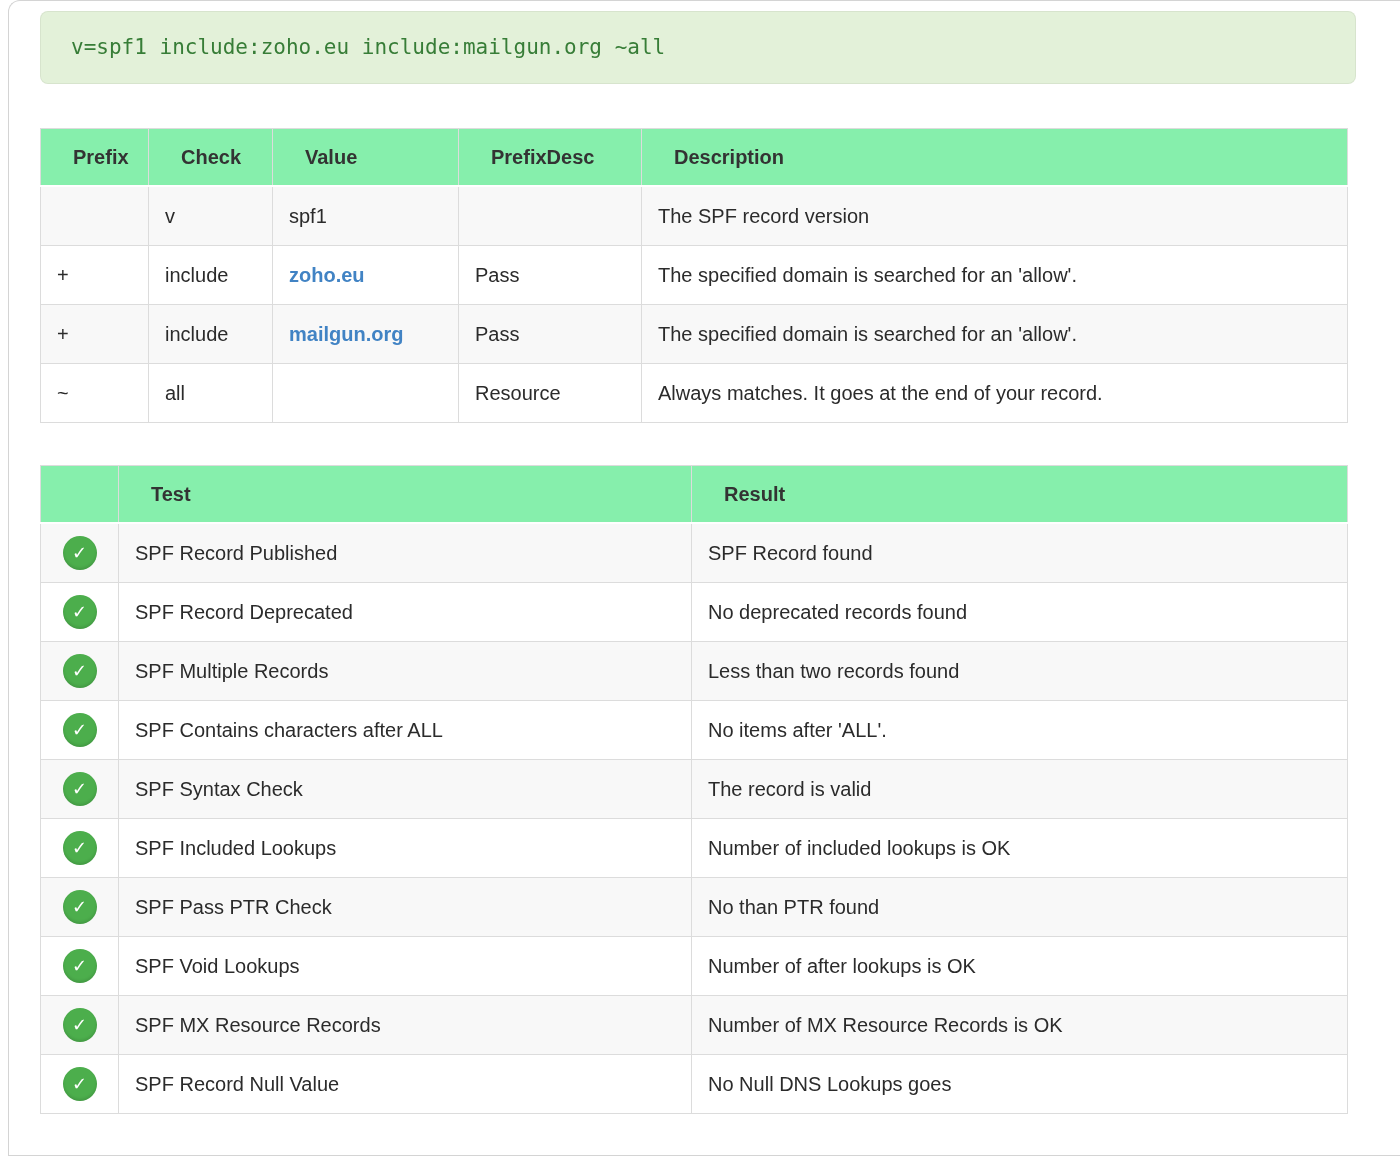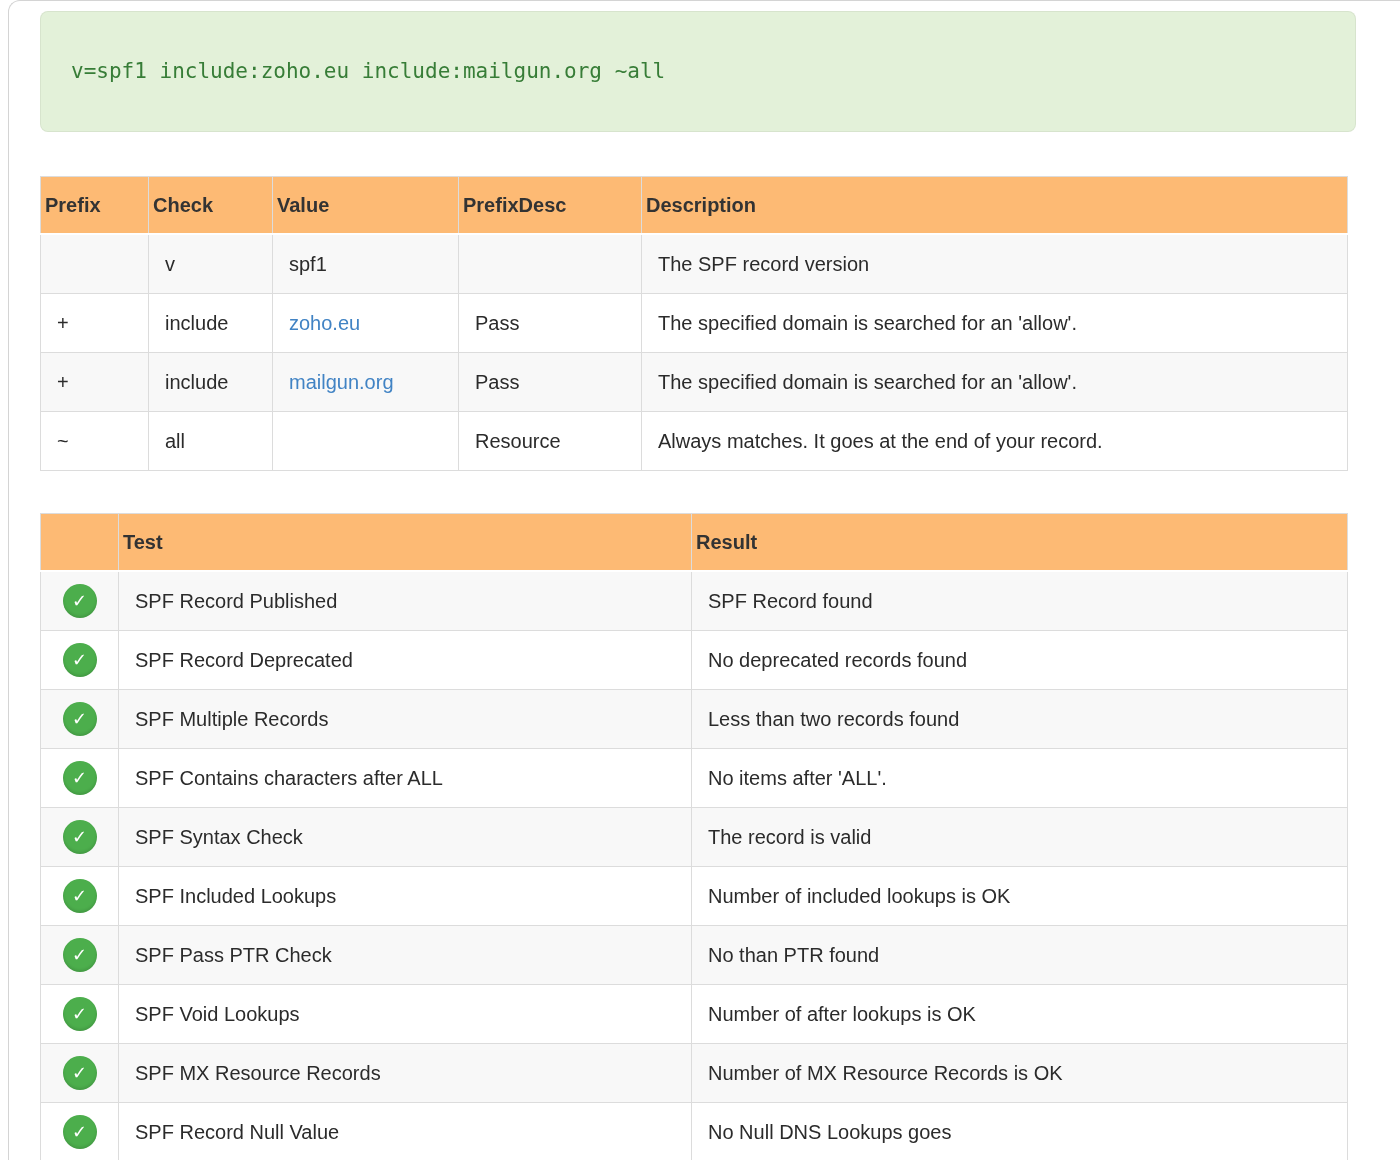--- a/index.html
+++ b/index.html
@@ -25,21 +25,21 @@
     border-radius: 12px 0 0 0;
     padding: 10px 0 8px 31px;
   }
 
   
   .spf-code {
     width: 1316px;
     background: var(--code-bg, #e3f1d9);
     border: 1px solid rgba(0,0,0,0.05);
     border-radius: 8px;
-    padding: 46px 30px;
+    padding: 22px 30px;
     margin-bottom: 44px;
     white-space: pre;
     overflow: hidden;
   }
   .spf-code code {
     font-family: "DejaVu Sans Mono", "Liberation Mono", monospace;
     font-size: 21px;
     line-height: 27px;
     color: var(--code-text, #377d37);
   }
@@ -54,34 +54,35 @@
   th, td {
     border: 1px solid #dcdcdc;
     font-size: 20px;
     line-height: 26px;
     text-align: left;
     vertical-align: middle;
     padding: 16px 16px;
     overflow: hidden;
   }
   th {
-    background: #fdba74;
+    background: #86efac;
     color: #333333;
     font-weight: bold;
-    padding: 15px 4px;
+    padding: 15px 32px;
     border-bottom: 2px solid #ffffff;
   }
   tbody tr:nth-child(odd) td { background: #f8f8f8; }
   tbody tr:nth-child(even) td { background: #ffffff; }
 
   .record-table { margin-bottom: 42px; }
 
   a {
     color: var(--link-blue, #4183c4);
     text-decoration: none;
+    font-weight: bold;
   }
 
   
   .status-cell { text-align: center; padding: 12px 8px; }
   .check-icon {
     display: inline-flex;
     align-items: center;
     justify-content: center;
     width: 34px;
     height: 34px;

